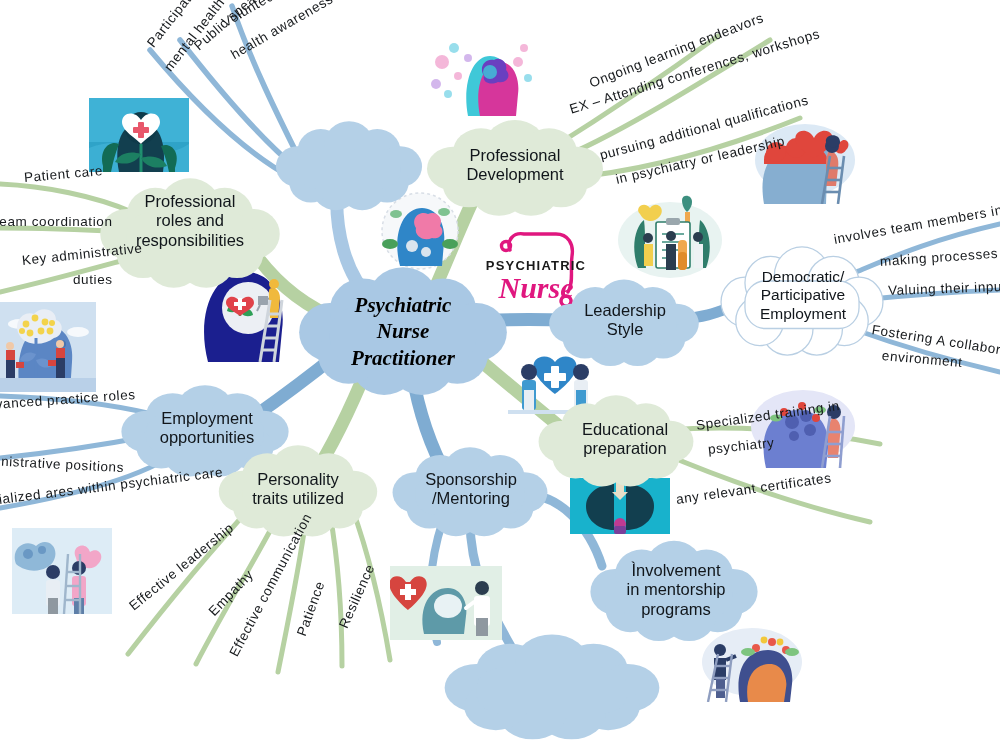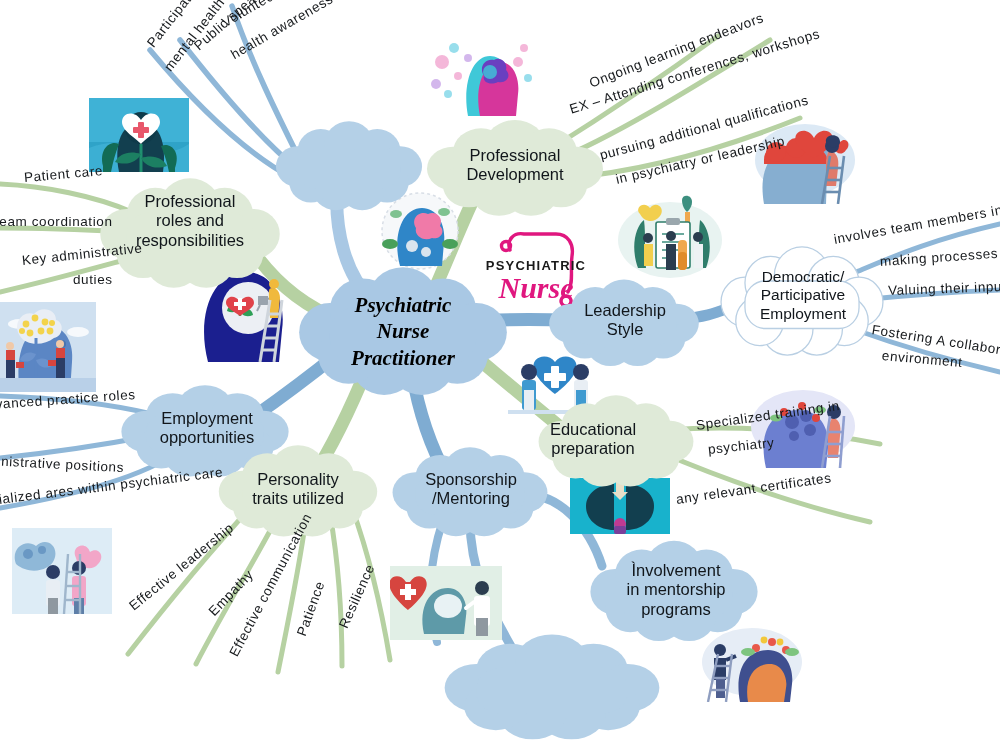--- a/index.html
+++ b/index.html
@@ -508,21 +508,21 @@
   <div class="nodetext n-main" style="left:450px;top:146px;width:130px;">Professional
 Development</div>
 
   <div class="nodetext n-main" style="left:570px;top:301px;width:110px;">Leadership
 Style</div>
 
   <div class="nodetext n-sub" style="left:738px;top:268px;width:130px;">Democratic/
 Participative
 Employment</div>
 
-  <div class="nodetext n-main" style="left:532px;top:420px;width:122px;">Educational
+  <div class="nodetext n-main" style="left:564px;top:420px;width:122px;">Educational
 preparation</div>
 
   <div class="nodetext n-main" style="left:137px;top:409px;width:140px;">Employment
 opportunities</div>
 
   <div class="nodetext n-main" style="left:232px;top:470px;width:132px;">Personality
 traits utilized</div>
 
   <div class="nodetext n-main" style="left:610px;top:561px;width:132px;">Ìnvolvement
 in mentorship

